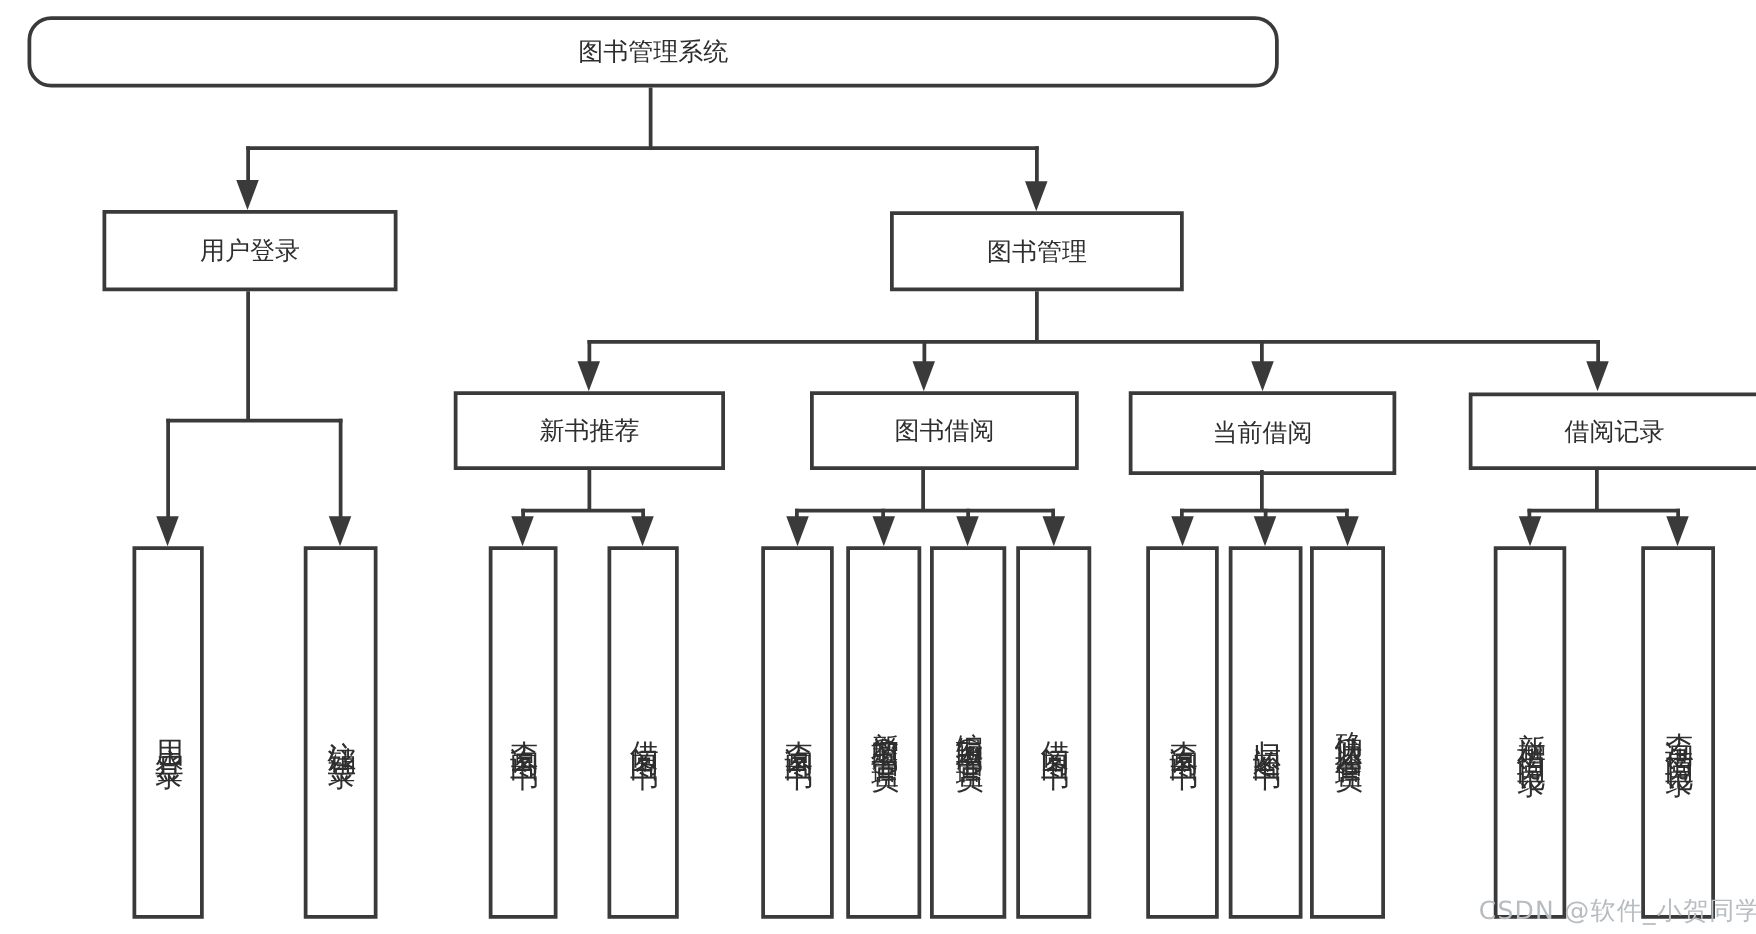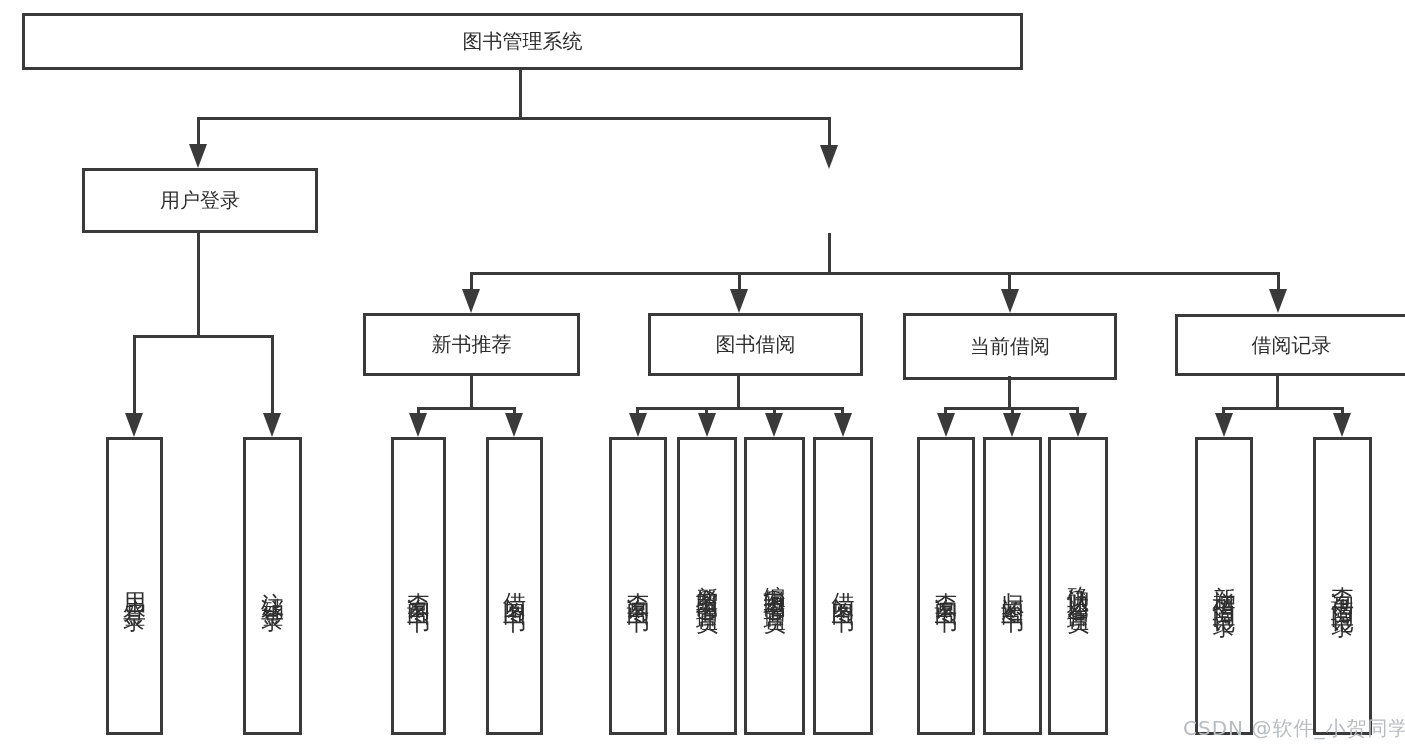--- a/index.html
+++ b/index.html
@@ -31,30 +31,31 @@
     position:absolute;left:1183px;top:715px;
     color:var(--watermark,#b7bcc1);font-size:20px;letter-spacing:1px;
     white-space:nowrap;
   }
 </style>
 </head>
 <body>
 
 <div class="canvas">
 
-  <div class="box" style="left:22px;top:13px;width:1001px;height:57px;">图书管理系统</div>
+  <div class="box" style="left:22px;top:13px;width:1001px;height:57px;border-radius:19px;">图书管理系统</div>
 
   <div class="vl" style="left:519px;top:70px;height:48px;"></div>
   <div class="hl" style="left:197px;top:117px;width:634px;"></div>
   <div class="vl" style="left:197px;top:117px;height:29px;"></div>
   <div class="arr" style="left:189px;top:144px;"></div>
   <div class="vl" style="left:828px;top:117px;height:29px;"></div>
   <div class="arr" style="left:820px;top:145px;"></div>
 
   <div class="box" style="left:82px;top:168px;width:236px;height:65px;">用户登录</div>
+  <div class="box" style="left:712px;top:169px;width:235px;height:64px;">图书管理</div>
 
   <div class="vl" style="left:197px;top:233px;height:103px;"></div>
   <div class="hl" style="left:133px;top:335px;width:141px;"></div>
   <div class="vl" style="left:133px;top:335px;height:80px;"></div>
   <div class="arr" style="left:125px;top:413px;"></div>
   <div class="vl" style="left:271px;top:335px;height:80px;"></div>
   <div class="arr" style="left:263px;top:413px;"></div>
 
   <div class="box vbox" style="left:106px;top:437px;width:57px;height:298px;">用户登录</div>
   <div class="box vbox" style="left:243px;top:437px;width:59px;height:298px;">注销登录</div>

